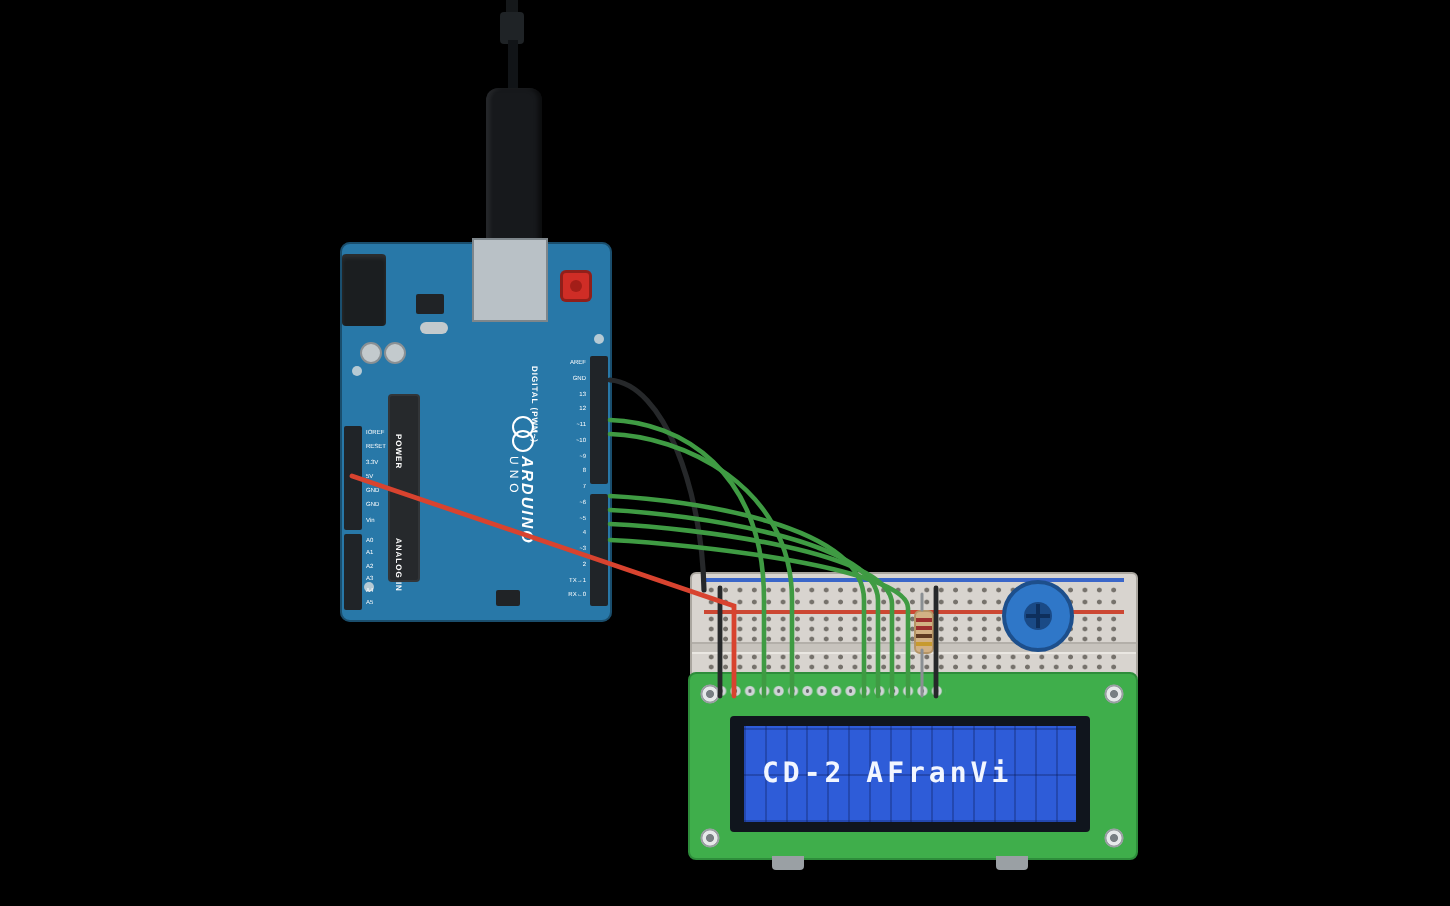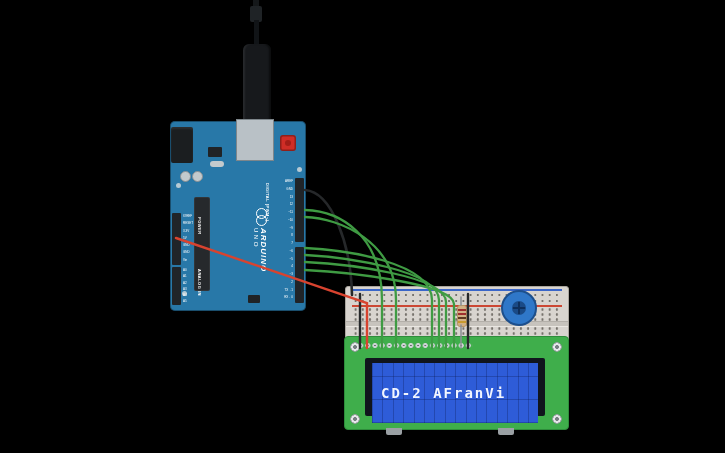--- a/index.html
+++ b/index.html
@@ -66,21 +66,21 @@
   .band{position:absolute;left:0;width:8px;height:2px;}
 
   
   .lcd{left:344px;top:336px;width:223px;height:92px;border-radius:4px;border:1px solid #2e8d3b;}
   .mount{position:absolute;width:10px;height:10px;border-radius:50%;
          background:radial-gradient(circle,#787f83 1.8px,#e6e9ea 2.2px 3.6px,#9aa0a3 3.9px 4.6px,rgba(0,0,0,0) 5px);}
   .pads{position:absolute;left:12px;top:4px;width:116px;height:9px;
         background-image:radial-gradient(circle,#64696c .8px,#cfd4d6 1px 2.2px,rgba(0,0,0,0) 2.8px);
         background-size:7.2px 9px;background-position:0 0;}
   .bezel{position:absolute;left:20px;top:21px;width:180px;height:58px;background:#10151d;border-radius:2px;}
-  .screen{position:absolute;left:7px;top:5px;width:166px;height:60px;
+  .screen{position:absolute;left:7px;top:5px;width:166px;height:48px;
           background-image:repeating-linear-gradient(90deg,rgba(8,20,70,.28) 0 1px,rgba(0,0,0,0) 1px 10.4px),
                            repeating-linear-gradient(0deg,rgba(8,20,70,.28) 0 1px,rgba(0,0,0,0) 1px 23px);}
   .lcd-text{position:absolute;left:9px;top:50%;transform:translateY(-50%);
             font-family:"DejaVu Sans Mono",monospace;font-weight:bold;font-size:14px;
             letter-spacing:2px;color:#f2f6ff;white-space:pre;}
   .tab{position:absolute;width:16px;height:7px;background:#9aa0a4;border-radius:0 0 2px 2px;}
 
   svg.wires{position:absolute;left:0;top:0;pointer-events:none;}
   svg.wires path{fill:none;stroke-linecap:round;}
 </style>

